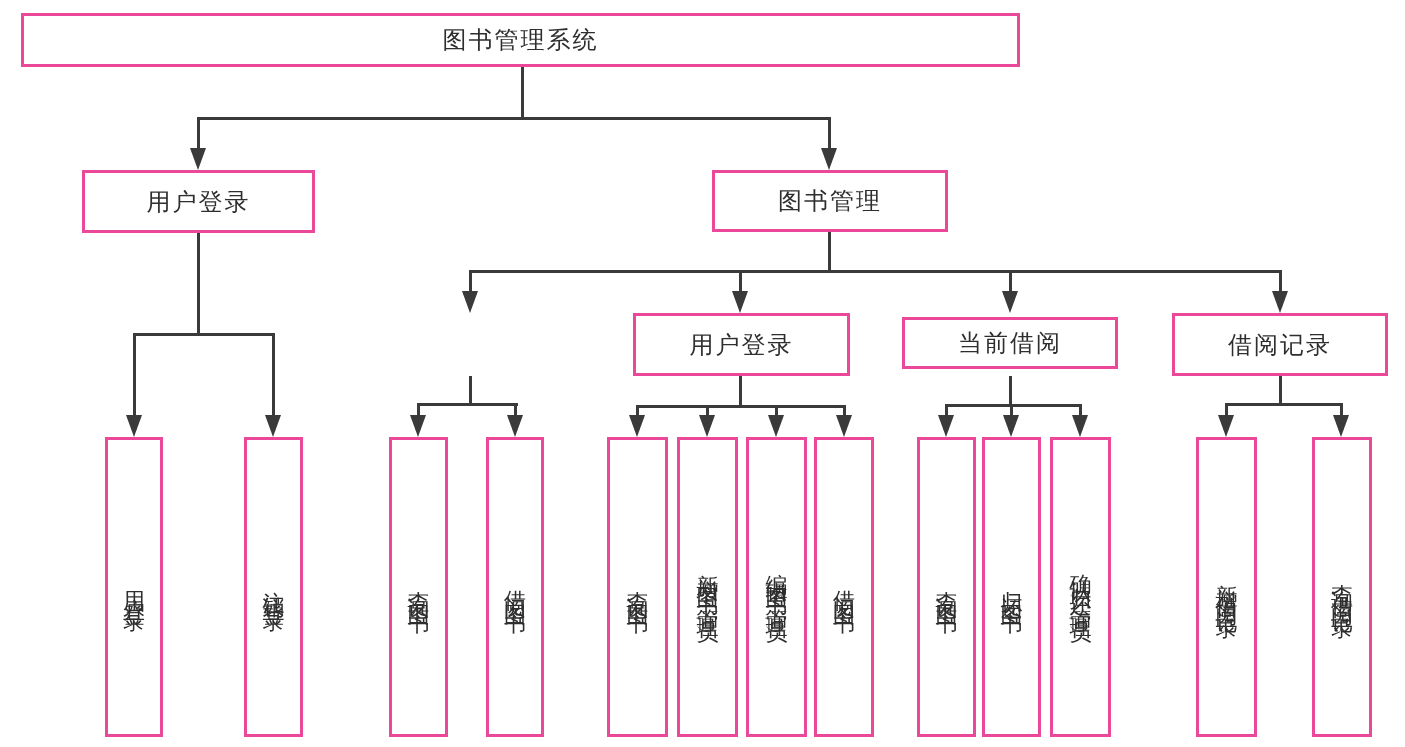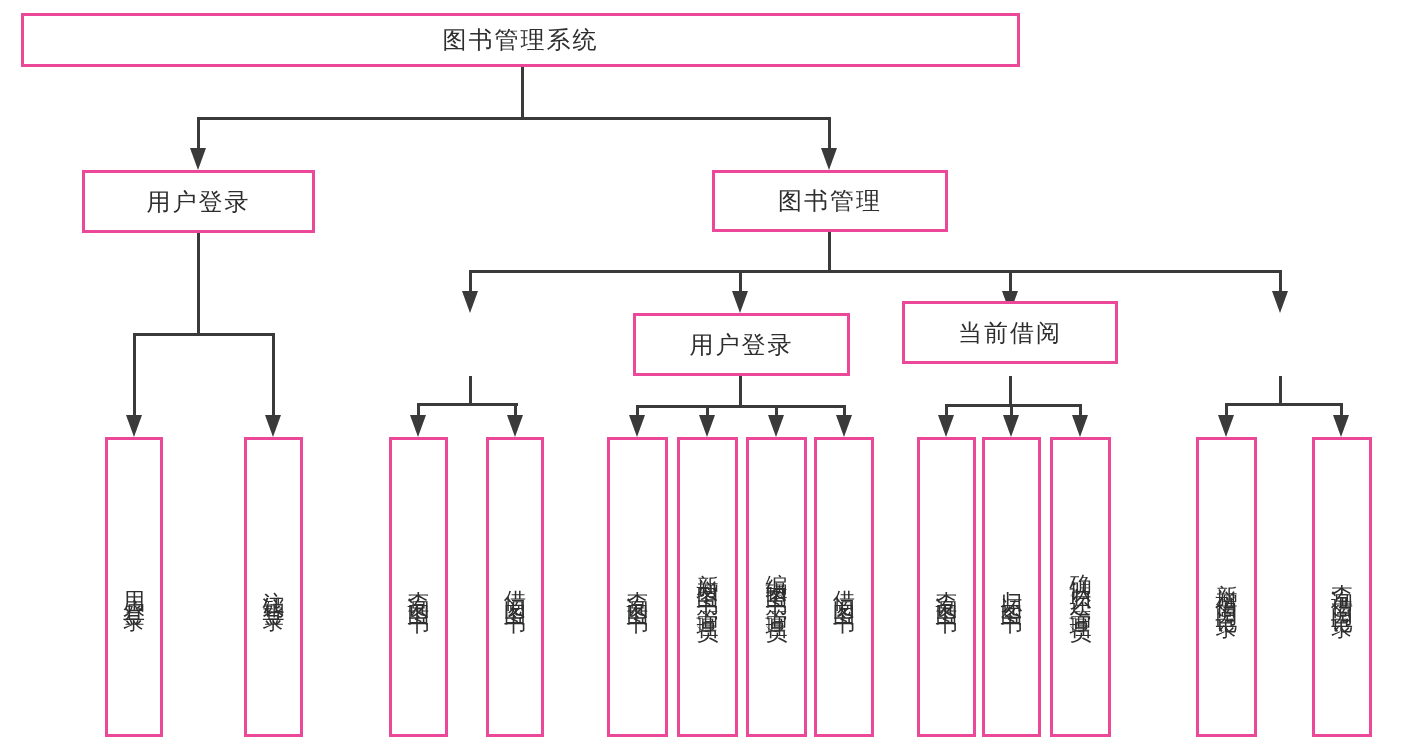--- a/index.html
+++ b/index.html
@@ -91,21 +91,22 @@
   <div class="arrow" style="left:1218px;top:415px;"></div>
   <div class="vl" style="left:1340px;top:403px;height:13px;"></div>
   <div class="arrow" style="left:1333px;top:415px;"></div>
 
   <div class="node" style="left:21px;top:13px;width:999px;height:54px;">图书管理系统</div>
 
   <div class="node" style="left:82px;top:170px;width:233px;height:63px;">用户登录</div>
   <div class="node" style="left:712px;top:170px;width:236px;height:62px;">图书管理</div>
 
   <div class="node" style="left:633px;top:313px;width:217px;height:63px;">用户登录</div>
-  <div class="node" style="left:902px;top:301px;width:216px;height:63px;">当前借阅</div>
+  <div class="node" style="left:902px;top:317px;width:216px;height:52px;">当前借阅</div>
+  <div class="node" style="left:1172px;top:313px;width:216px;height:63px;">借阅记录</div>
 
   <div class="node leaf" style="left:105px;top:437px;width:58px;height:300px;">用户登录</div>
   <div class="node leaf" style="left:244px;top:437px;width:59px;height:300px;">注销登录</div>
 
   <div class="node leaf" style="left:389px;top:437px;width:59px;height:300px;">查询图书</div>
   <div class="node leaf" style="left:486px;top:437px;width:58px;height:300px;">借阅图书</div>
 
   <div class="node leaf" style="left:607px;top:437px;width:61px;height:300px;">查询图书</div>
   <div class="node leaf" style="left:677px;top:437px;width:61px;height:300px;">新增图书（管理员）</div>
   <div class="node leaf" style="left:746px;top:437px;width:61px;height:300px;">编辑图书（管理员）</div>

